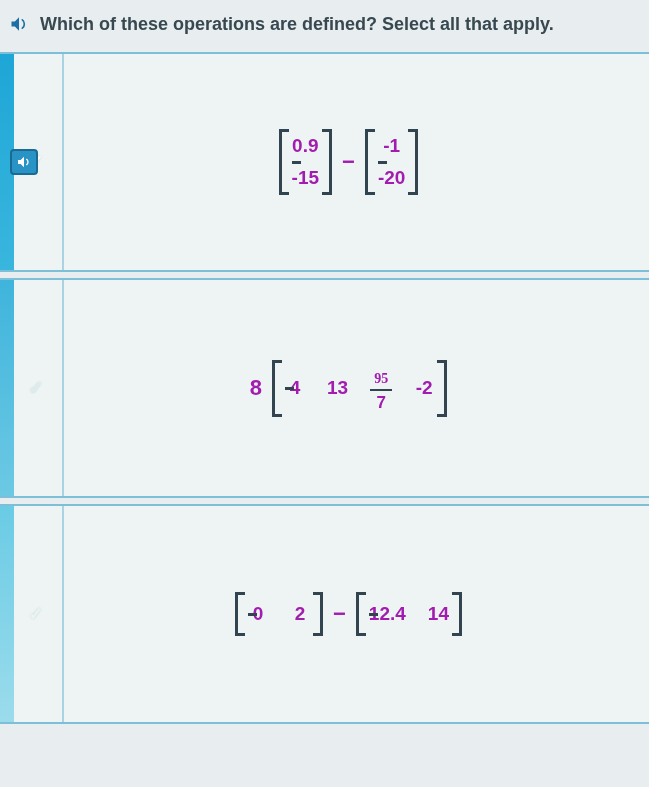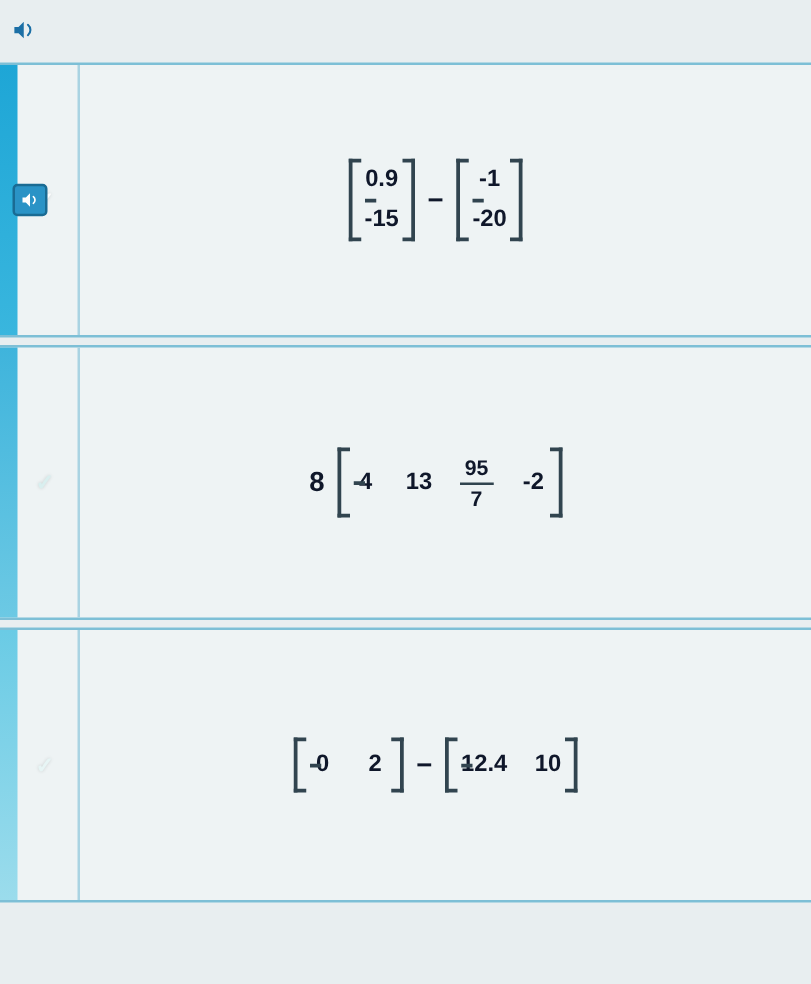--- a/index.html
+++ b/index.html
@@ -94,21 +94,21 @@
     flex: 1;
     display: flex;
     align-items: center;
     justify-content: center;
     padding: 10px 16px 10px 0;
     border-left: 2px solid #a9d3e2;
     margin-left: 4px;
   }
 
   
-  .expr { display:flex; align-items:center; gap:10px; font-size:20px; color:#0f172a; flex-wrap:wrap; justify-content:center;}
+  .expr { display:flex; align-items:center; gap:10px; font-size:20px; color:#a21caf; flex-wrap:wrap; justify-content:center;}
   .scalar { font-size:22px; font-weight:600; }
   .op { font-size:22px; font-weight:700; }
   .matrix {
     display:inline-flex;
     align-items:center;
     padding: 6px 10px;
     border-left: 3px solid #31444f;
     border-right: 3px solid #31444f;
     position:relative;
     min-height:44px;
@@ -126,34 +126,35 @@
   }
   .matrix .tl{top:0;left:-3px;}
   .matrix .tr{top:0;right:-3px;}
   .matrix .bl{bottom:0;left:-3px;}
   .matrix .br{bottom:0;right:-3px;}
   .matrix::before{display:none;}
   .col { display:flex; flex-direction:column; gap:10px; align-items:center;}
   .row { display:flex; flex-direction:row; gap:22px; align-items:center;}
   .cell { font-size:19px; font-weight:600; min-width:20px; text-align:center;}
   .frac { display:inline-flex; flex-direction:column; align-items:center; line-height:1; }
-  .frac .num { border-bottom:2px solid #31444f; padding:0 4px 3px; font-size:17px; font-weight:600;}
+  .frac .num { border-bottom:2px solid #31444f; padding:0 4px 3px; font-size:14px; font-weight:600;font-family:Liberation Serif, serif;}
   .frac .den { padding:3px 4px 0; font-size:17px; font-weight:600;}
 
 </style>
 </head>
 <body>
 
 <div class="question-row">
   <span class="speaker">
     <svg viewBox="0 0 24 24" width="20" height="20" fill="#1b6fa6">
         <path d="M3 9v6h4l5 5V4L7 9H3z"></path>
         <path d="M16 7c1.5 1.2 2.4 3 2.4 5s-.9 3.8-2.4 5" stroke="#1b6fa6" stroke-width="2" fill="none" stroke-linecap="round"></path>
       </svg>
   </span>
+  <div class="question-text">Which of these operations are defined? Select all that apply.</div>
 </div>
 
 <div class="options">
 
   <div class="option">
     <div class="side-rail"></div>
     <div class="check-wrap">
       <div class="rail-speaker">
         <svg viewBox="0 0 24 24" width="16" height="16" fill="#fff">
             <path d="M3 9v6h4l5 5V4L7 9H3z"></path>
@@ -236,20 +237,20 @@
           </span>
         </span>
         <span class="op">−</span>
         <span class="matrix">
           <span class="tl"></span>
             <span class="tr"></span>
             <span class="bl"></span>
             <span class="br"></span>
           <span class="row">
             <span class="cell">12.4</span>
-            <span class="cell">10</span>
+            <span class="cell">14</span>
           </span>
         </span>
       </div>
     </div>
   </div>
 
 </div>
 
 </body></html>

